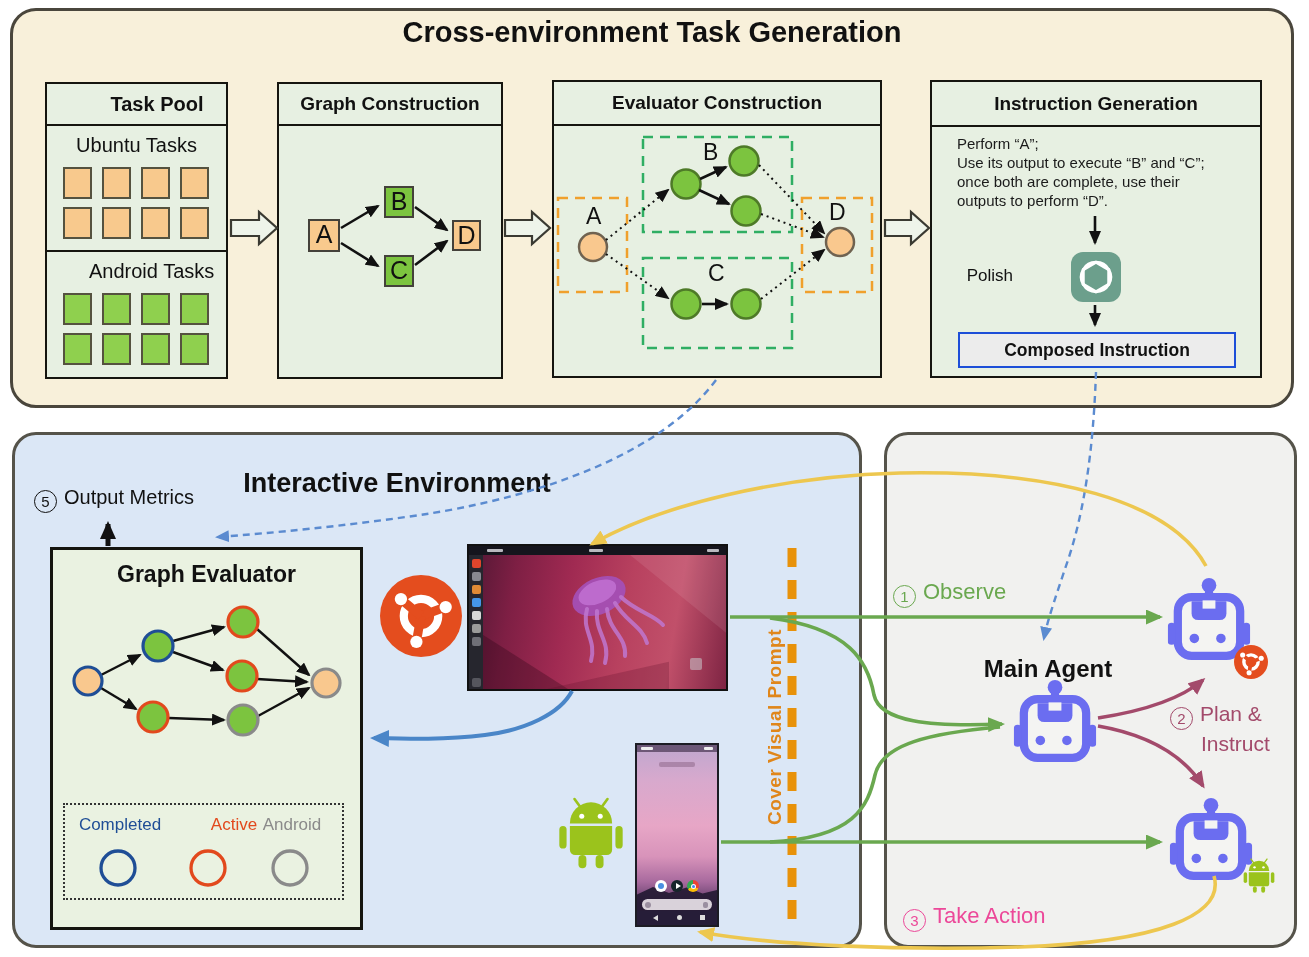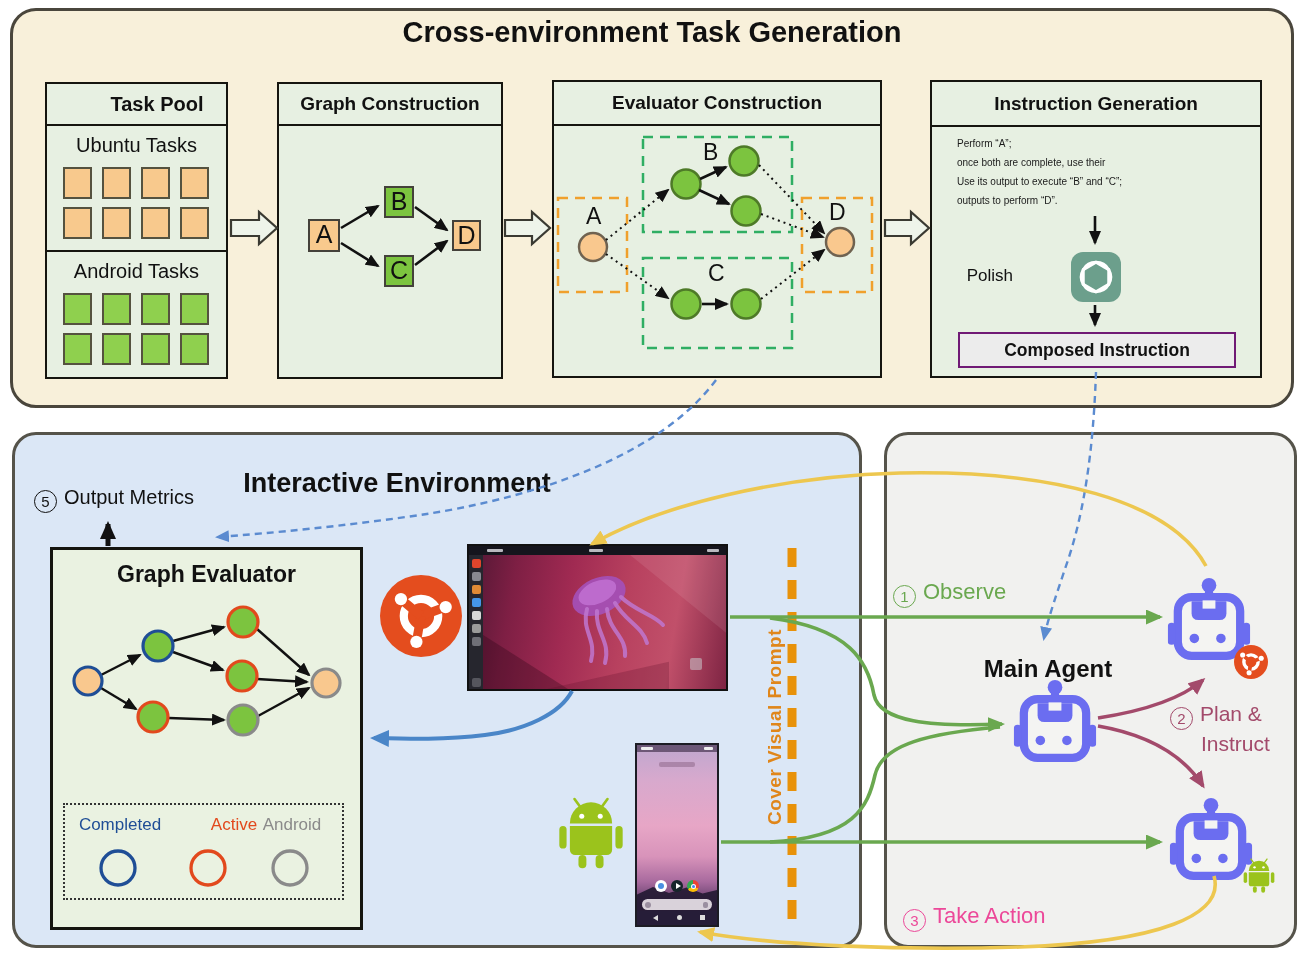--- a/index.html
+++ b/index.html
@@ -15,24 +15,24 @@
                  display:flex;align-items:center;justify-content:center;}
   .sq{display:inline-block;width:29px;height:32px;border:2px solid #55523f;box-sizing:border-box;}
   .sq.orange{background:#f8c98d;}
   .sq.green{background:#8fd04e;}
   .grid{display:grid;grid-template-columns:repeat(4,29px);gap:8px 10px;}
   .gnode{position:absolute;border:2px solid #44413a;box-sizing:border-box;text-align:center;
          font-size:25px;line-height:27px;}
   .gnode.orange{background:#f8c98d;}
   .gnode.green{background:#7cc43f;}
   .dashlabel{position:absolute;font-size:23px;}
-  .iline{font-size:10px;line-height:19px;color:#1b1b1b;}
+  .iline{font-size:15px;line-height:19px;color:#1b1b1b;}
   .openai-box{left:1071px;top:252px;width:50px;height:50px;background:#6c9f8c;border-radius:12px;
               display:flex;align-items:center;justify-content:center;}
-  .composed{left:958px;top:332px;width:278px;height:36px;background:#ececec;border:2px solid #701a75;
+  .composed{left:958px;top:332px;width:278px;height:36px;background:#ececec;border:2px solid #1d4ed8;
             box-sizing:border-box;text-align:center;font-weight:bold;font-size:17.5px;line-height:32px;}
   
   .envpanel{left:12px;top:432px;width:850px;height:516px;background:#dbe7f6;
             border:3px solid #55534a;border-radius:24px;box-sizing:border-box;}
   .agentpanel{left:884px;top:432px;width:413px;height:516px;background:#f1f1ef;
               border:3px solid #55534a;border-radius:24px;box-sizing:border-box;}
   .sec-title{font-size:27px;font-weight:bold;text-align:center;margin-top:24px;}
   .gebox{left:50px;top:547px;width:313px;height:383px;background:#eaf2e1;
          border:3px solid #15150f;box-sizing:border-box;}
   .legendbox{left:63px;top:803px;width:281px;height:97px;border:2px dotted #333;box-sizing:border-box;}
@@ -135,21 +135,21 @@
           <span class="sq orange"></span>
           <span class="sq orange"></span>
           <span class="sq orange"></span>
           <span class="sq orange"></span>
           <span class="sq orange"></span>
           <span class="sq orange"></span>
           <span class="sq orange"></span>
         </div>
     </div>
     <div style="position:absolute;left:0;top:168px;width:100%;height:127px;">
-      <div style="text-align:center;font-size:20px;margin-top:8px;">Android Tasks</div>
+      <div style="font-size:20px;margin-top:8px;padding-left:42px;">Android Tasks</div>
       <div class="grid" style="margin:10px 0 0 16px;">
           <span class="sq green"></span>
           <span class="sq green"></span>
           <span class="sq green"></span>
           <span class="sq green"></span>
           <span class="sq green"></span>
           <span class="sq green"></span>
           <span class="sq green"></span>
           <span class="sq green"></span>
         </div>
@@ -170,22 +170,22 @@
   <div class="dashlabel" style="left:586px;top:203px;">A</div>
   <div class="dashlabel" style="left:703px;top:139px;">B</div>
   <div class="dashlabel" style="left:708px;top:260px;">C</div>
   <div class="dashlabel" style="left:829px;top:199px;">D</div>
 
   <div class="abs gpanel" style="left:930px;top:80px;width:332px;height:298px;">
     <div class="phead" style="height:43px;font-size:19px;">Instruction Generation</div>
   </div>
   <div class="abs" style="left:957px;top:134px;width:290px;">
       <div class="iline">Perform “A”;</div>
+      <div class="iline">Use its output to execute “B” and “C”;</div>
       <div class="iline">once both are complete, use their</div>
-      <div class="iline">Use its output to execute “B” and “C”;</div>
       <div class="iline">outputs to perform “D”.</div>
     </div>
   <div class="abs" style="left:955px;top:266px;width:58px;text-align:right;font-size:17px;">Polish</div>
   <div class="abs openai-box">
     <svg width="38" height="38">
         <use href="#sym-openai"></use>
       </svg>
   </div>
   <div class="abs composed">Composed Instruction</div>
 

